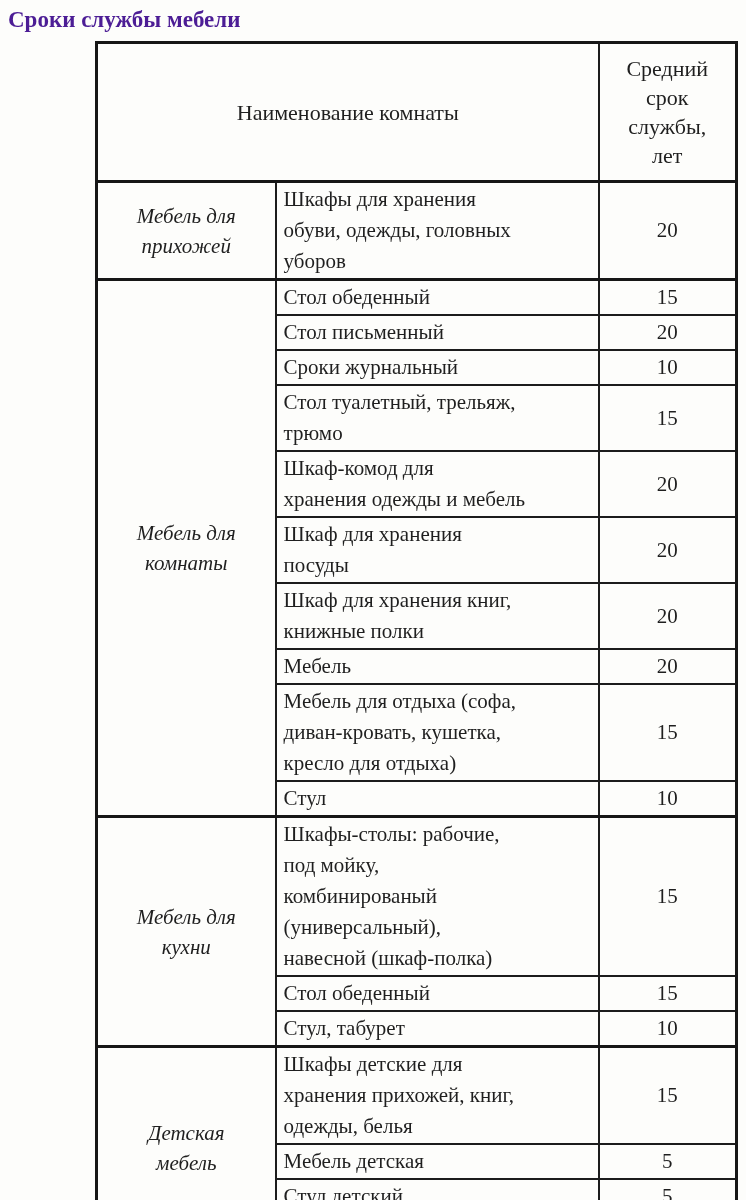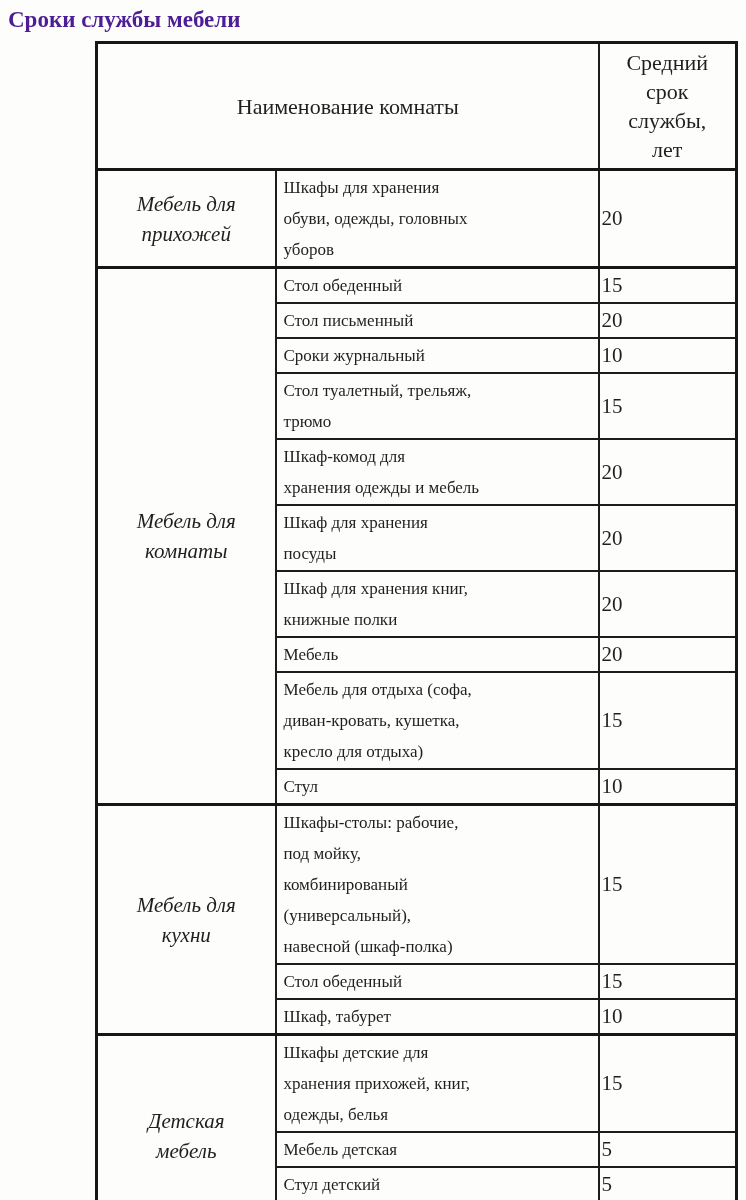--- a/index.html
+++ b/index.html
@@ -32,42 +32,43 @@
   .service-table td {
     border: 2px solid #1c1c1c;
     vertical-align: middle;
     overflow: hidden;
   }
   .service-table th {
     font-weight: normal;
     font-size: 22px;
     line-height: 29px;
     text-align: center;
-    padding: 4px 4px;
+    padding: 10px 4px;
     white-space: pre-line;
     border-bottom: 3px solid #161616;
   }
   td.item-cell {
-    font-size: 17px;
+    font-size: 21px;
     line-height: 31px;
     padding: 1px 4px 1px 7px;
     text-align: left;
     white-space: pre-line;
   }
   td.group-cell {
     font-size: 21px;
     line-height: 30px;
     font-style: italic;
     text-align: center;
     padding: 1px 4px;
     white-space: pre-line;
   }
   td.years-cell {
     font-size: 21px;
     line-height: 31px;
+    text-align: center;
     padding: 1px 2px;
   }
   tr.group-start td {
     border-top: 3px solid #161616;
   }
 </style>
 </head>
 <body>
 
 <div class="page">
@@ -153,21 +154,21 @@
 комбинированый
 (универсальный),
 навесной (шкаф-полка)</td>
           <td class="years-cell">15</td>
         </tr>
         <tr>
           <td class="item-cell">Стол обеденный</td>
           <td class="years-cell">15</td>
         </tr>
         <tr>
-          <td class="item-cell">Шкаф, табурет</td>
+          <td class="item-cell">Стул, табурет</td>
           <td class="years-cell">10</td>
         </tr>
         <tr class="group-start">
           <td rowspan="4" class="group-cell">Детская
 мебель</td>
           <td class="item-cell">Шкафы детские для
 хранения прихожей, книг,
 одежды, белья</td>
           <td class="years-cell">15</td>
         </tr>

